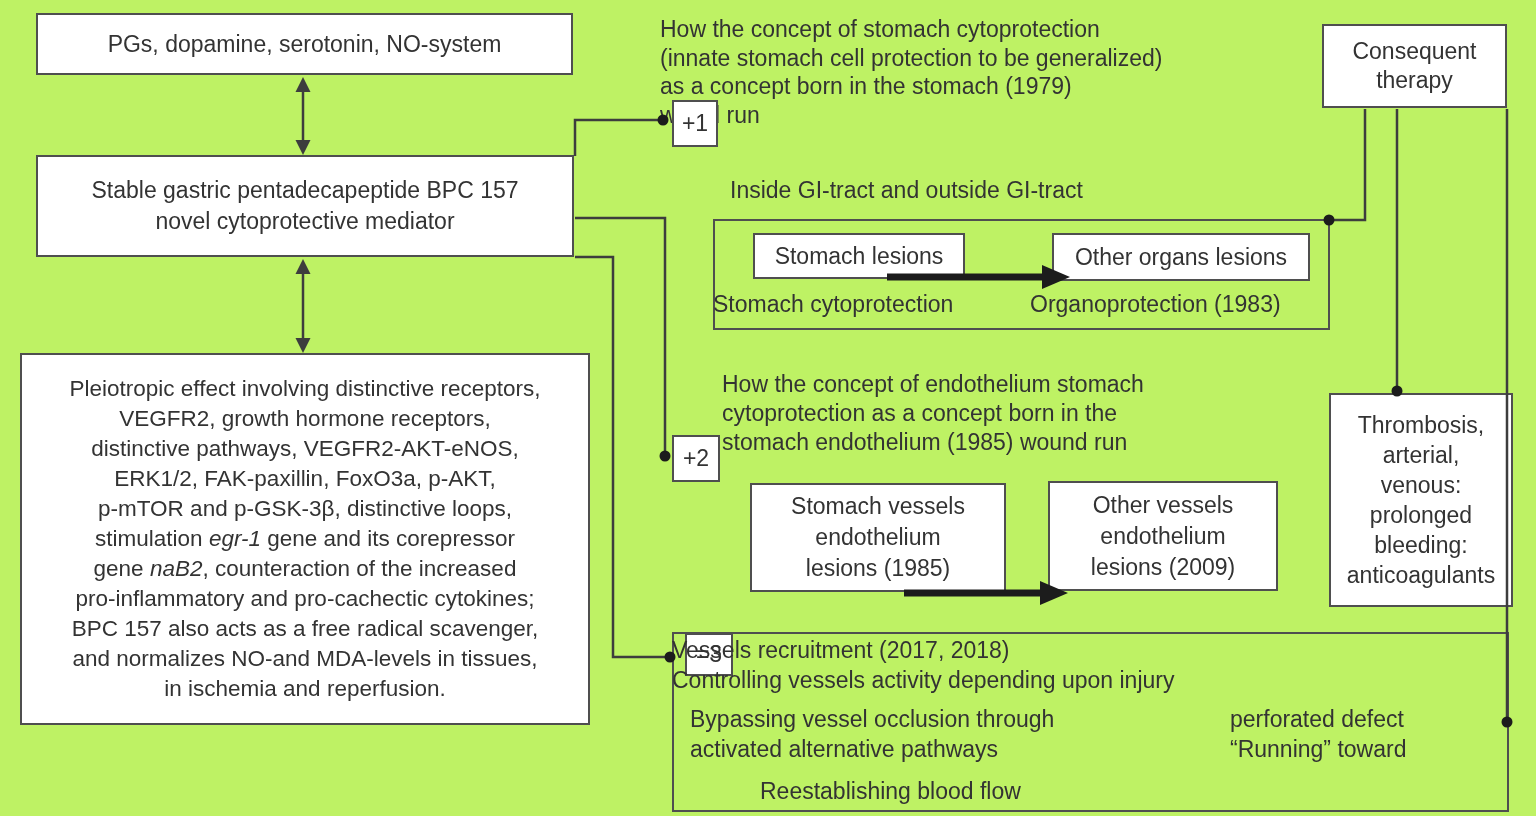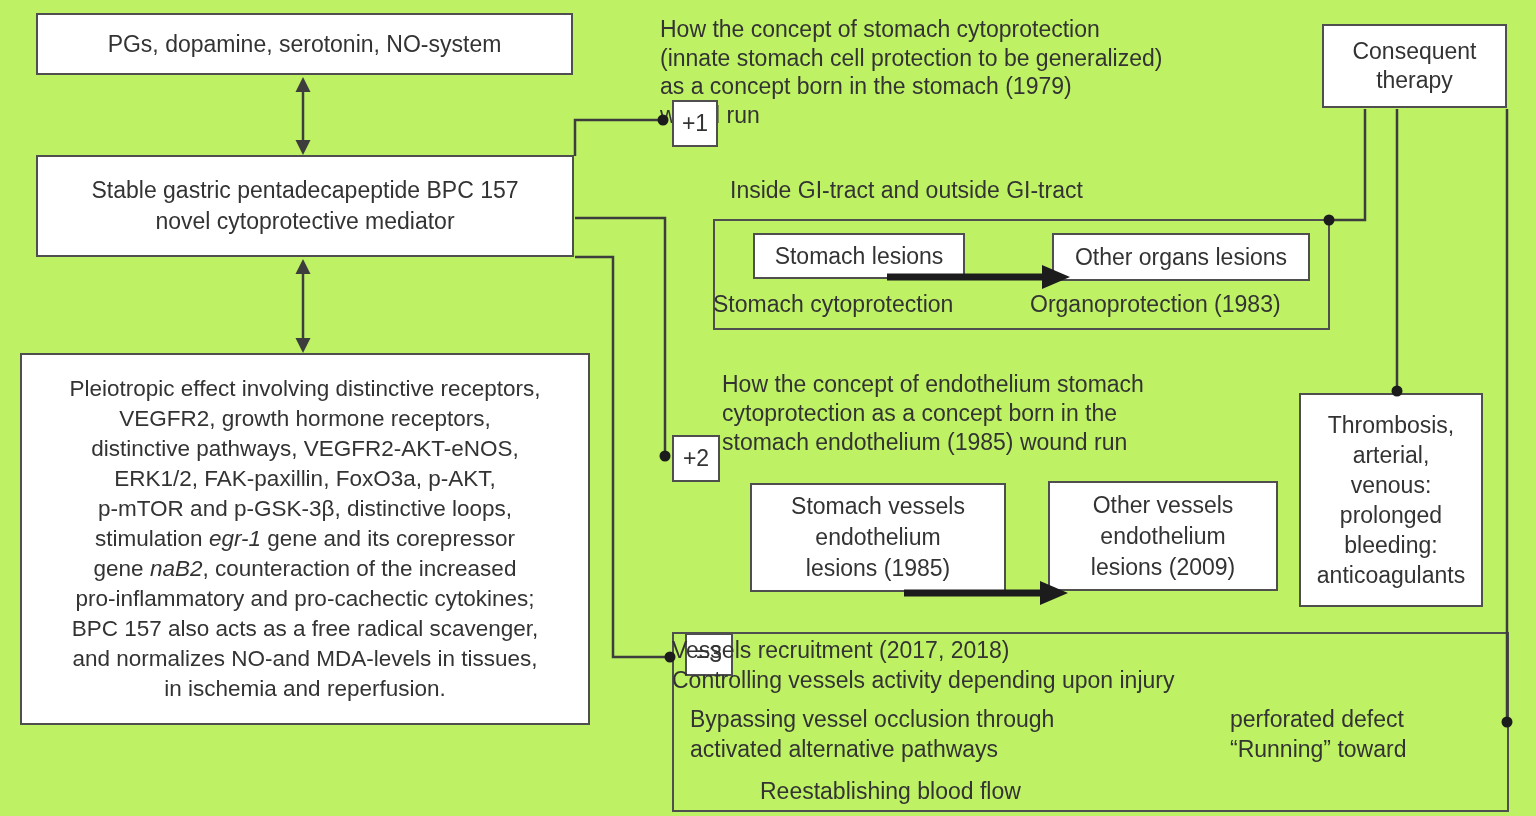--- a/index.html
+++ b/index.html
@@ -35,21 +35,21 @@
   }
   .label{
     position:absolute;
     text-align:left;
     font-size:23px;line-height:29px;
     color:var(--text);
   }
   #box-pleiotropic{font-size:22.5px;line-height:30px;}
   #box-bpc{line-height:31px;}
   #box-stomach-vessels,#box-other-vessels{line-height:31px;}
-  #box-thrombosis{line-height:30px;}
+  #box-thrombosis{line-height:30px;margin-left:30px;}
   #box-consequent{line-height:29px;}
   .marker-box{font-size:23px;}
   svg.overlay{
     position:absolute;left:0;top:0;
     pointer-events:none;
   }
 </style>
 </head>
 <body>
 

